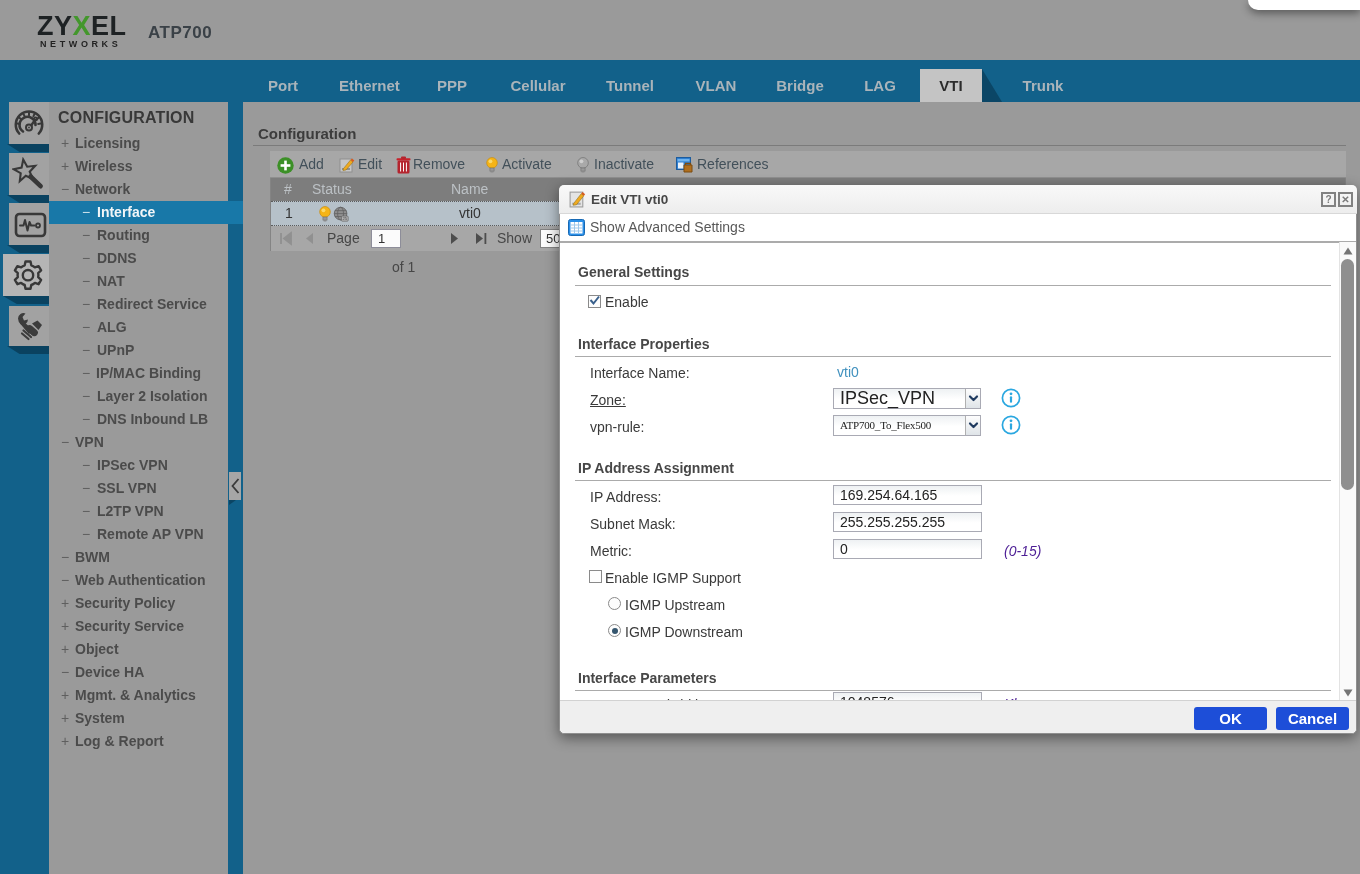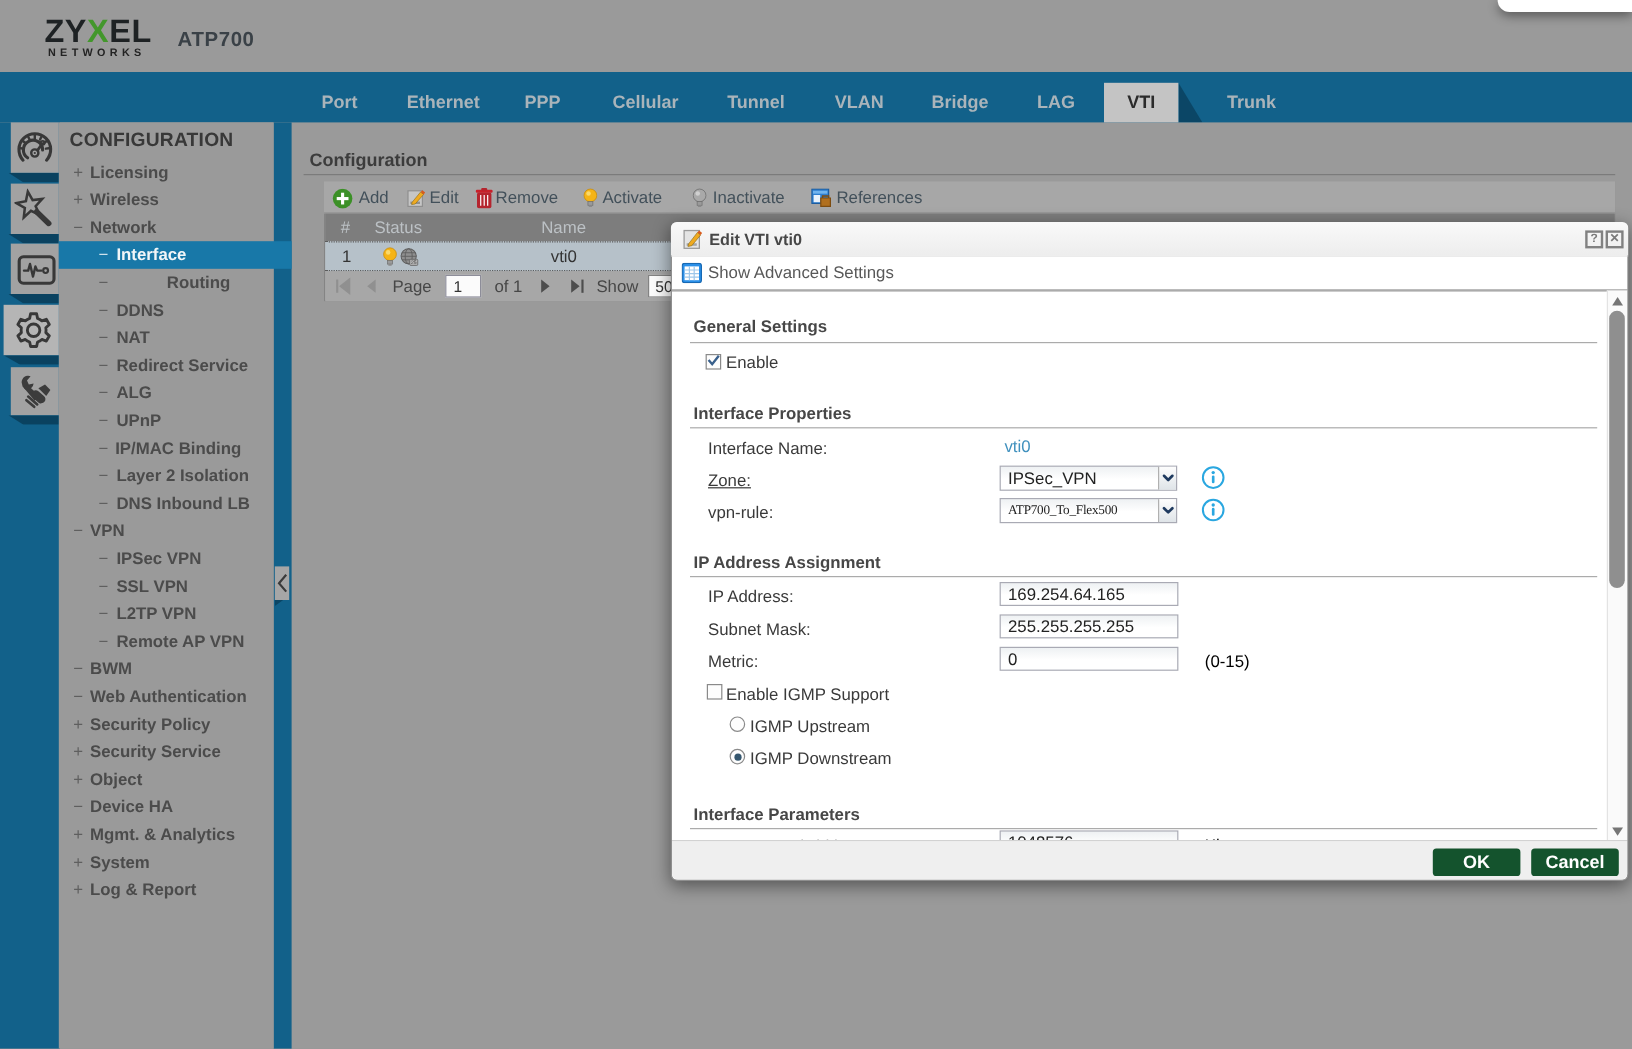--- a/index.html
+++ b/index.html
@@ -59,29 +59,29 @@
       box-shadow:0 4px 14px rgba(0,0,0,0.45); border:1px solid #8f8f8f; }
   #dlg-title { left:559px; top:185px; width:798px; height:29px; background:linear-gradient(#f9f9f9,#ededed); border-radius:5px 5px 0 0; border-bottom:1px solid #d8d8d8; }
   #dlg-title-text { left:591px; top:185px; height:29px; line-height:29px; font-size:13.5px; font-weight:bold; color:#474747; }
   .dlg-btn { position:absolute; top:192px; width:15px; height:15px; border:2px solid #818181; color:#7a7a7a; font-size:10px; font-weight:bold; text-align:center; line-height:11px; background:transparent; }
   #dlg-adv { left:560px; top:214px; width:796px; height:27px; background:#fff; }
   #dlg-adv-text { left:590px; top:214px; height:27px; line-height:27px; font-size:14px; color:#585858; }
   #dlg-sep { left:560px; top:241px; width:796px; height:2px; background:#ababab; }
   .sect { position:absolute; font-size:14px; font-weight:bold; color:#474747; }
   .sline { position:absolute; left:575px; width:756px; height:1px; background:#ababab; }
   .flabel { position:absolute; left:589px; font-size:14px; color:#3a3a3a; }
-  .fnote { position:absolute; font-size:14px; color:#000000; }
+  .fnote { position:absolute; font-size:14px; color:#4c1d95;font-style:italic; }
   .tinput { position:absolute; left:833px; width:149px; height:20px; border:1px solid #a9aab4; background:linear-gradient(#eef1f3,#ffffff 55%); font-size:14px; color:#222; line-height:19px; padding-left:6px; }
   .combo { position:absolute; left:833px; width:148px; height:21px; border:1px solid #a9aab4; background:linear-gradient(#eef1f3,#ffffff 55%); }
-  .combo .ctext { position:absolute; left:6px; top:0; height:19px; line-height:19px; font-size:14px; color:#222; white-space:nowrap; }
+  .combo .ctext { position:absolute; left:6px; top:0; height:19px; line-height:19px; font-size:18px; color:#222; white-space:nowrap; }
   .combo .ctrig { position:absolute; right:0; top:0; width:15px; height:19px; background:linear-gradient(#fdfdfd,#dfe4e8); border-left:1px solid #b0b0b0; }
   .cb { position:absolute; width:13px; height:13px; border:1px solid #8a8a8a; background:#fdfdfd; }
   .rd { position:absolute; width:13px; height:13px; border:1px solid #8a8a8a; background:#fdfdfd; border-radius:50%; }
   #dlg-footer { left:560px; top:700px; width:796px; height:33px; background:#efefef; border-top:1px solid #d2d2d2; border-radius:0 0 5px 5px; }
-  .dbtn { position:absolute; top:707px; height:23px; background:#14532d; border-radius:3px; color:#fff; font-weight:bold; font-size:15px; text-align:center; line-height:23px; }
+  .dbtn { position:absolute; top:707px; height:23px; background:#1d4ed8; border-radius:3px; color:#fff; font-weight:bold; font-size:15px; text-align:center; line-height:23px; }
   #sbar { z-index:4; left:1339px; top:242px; width:17px; height:458px; background:#fafafa; border-left:1px solid #e3e3e3; }
   #sthumb { z-index:4; left:1341px; top:259px; width:13px; height:231px; background:#8f8f8f; border-radius:7px; }
 </style>
 </head>
 <body>
   <div class="abs" id="topbar"></div>
   <div class="abs" id="popup"></div>
   <div class="abs" id="logo-zyxel">ZY<span class="gx">X</span>EL</div>
   <div class="abs" id="logo-nets">NETWORKS</div>
   <div class="abs" id="logo-model">ATP700</div>
@@ -167,21 +167,21 @@
   <div class="abs" id="hl-interface"></div>
   <div class="abs mk" style="left:61px;top:132.0px;">+</div>
   <div class="abs mi" style="left:75px;top:132.0px;">Licensing</div>
   <div class="abs mk" style="left:61px;top:155.0px;">+</div>
   <div class="abs mi" style="left:75px;top:155.0px;">Wireless</div>
   <div class="abs mk" style="left:61px;top:178.0px;">−</div>
   <div class="abs mi" style="left:75px;top:178.0px;">Network</div>
   <div class="abs mk" style="left:82px;top:201.0px;color:#cfe2ec;">−</div>
   <div class="abs mi" style="left:97px;top:201.0px;color:#f2f6f8;">Interface</div>
   <div class="abs mk" style="left:82px;top:224.0px;">−</div>
-  <div class="abs mi" style="left:97px;top:224.0px;margin-left:42px;">Routing</div>
+  <div class="abs mi" style="left:97px;top:224.0px;">Routing</div>
   <div class="abs mk" style="left:82px;top:247.0px;">−</div>
   <div class="abs mi" style="left:97px;top:247.0px;">DDNS</div>
   <div class="abs mk" style="left:82px;top:270.0px;">−</div>
   <div class="abs mi" style="left:97px;top:270.0px;">NAT</div>
   <div class="abs mk" style="left:82px;top:293.0px;">−</div>
   <div class="abs mi" style="left:97px;top:293.0px;">Redirect Service</div>
   <div class="abs mk" style="left:82px;top:316.0px;">−</div>
   <div class="abs mi" style="left:97px;top:316.0px;">ALG</div>
   <div class="abs mk" style="left:82px;top:339.0px;">−</div>
   <div class="abs mi" style="left:97px;top:339.0px;">UPnP</div>
@@ -305,21 +305,21 @@
   <div class="abs" id="paging"></div>
 
   <svg class="abs" style="left:279px;top:231px;" width="14" height="15" viewBox="0 0 14 15">
     <path d="M2 2 V13 M12 2 L5 7.5 L12 13 Z" fill="#909090" stroke="#909090" stroke-width="1.8"></path>
   </svg>
   <svg class="abs" style="left:303px;top:231px;" width="12" height="15" viewBox="0 0 12 15">
     <path d="M10 2 L3 7.5 L10 13 Z" fill="#909090"></path>
   </svg>
   <div class="abs pg" style="left:327px;">Page</div>
   <div class="abs" id="pg-input">1</div>
-  <div class="abs pg" style="left:412px;">of 1</div>
+  <div class="abs pg" style="left:392px;margin-top:29px;">of 1</div>
   <svg class="abs" style="left:449px;top:231px;" width="12" height="15" viewBox="0 0 12 15">
     <path d="M2 2 L9 7.5 L2 13 Z" fill="#4d4d4d"></path>
   </svg>
   <svg class="abs" style="left:474px;top:231px;" width="14" height="15" viewBox="0 0 14 15">
     <path d="M2 2 L9 7.5 L2 13 Z" fill="#4d4d4d"></path>
     <rect x="10.5" y="2" width="1.8" height="11" fill="#4d4d4d"></rect>
   </svg>
   <div class="abs pg" style="left:497px;">Show</div>
   <div class="abs" id="pg-show">50</div>
 

